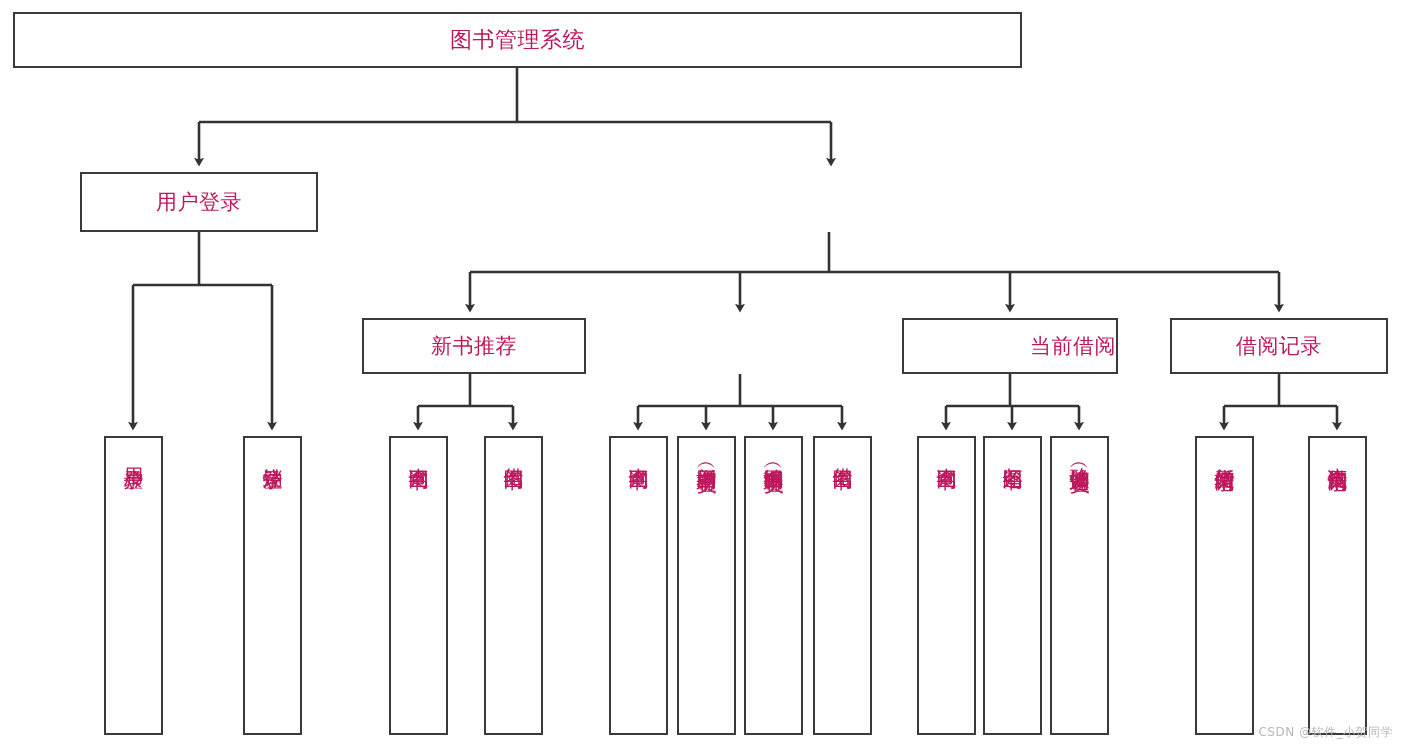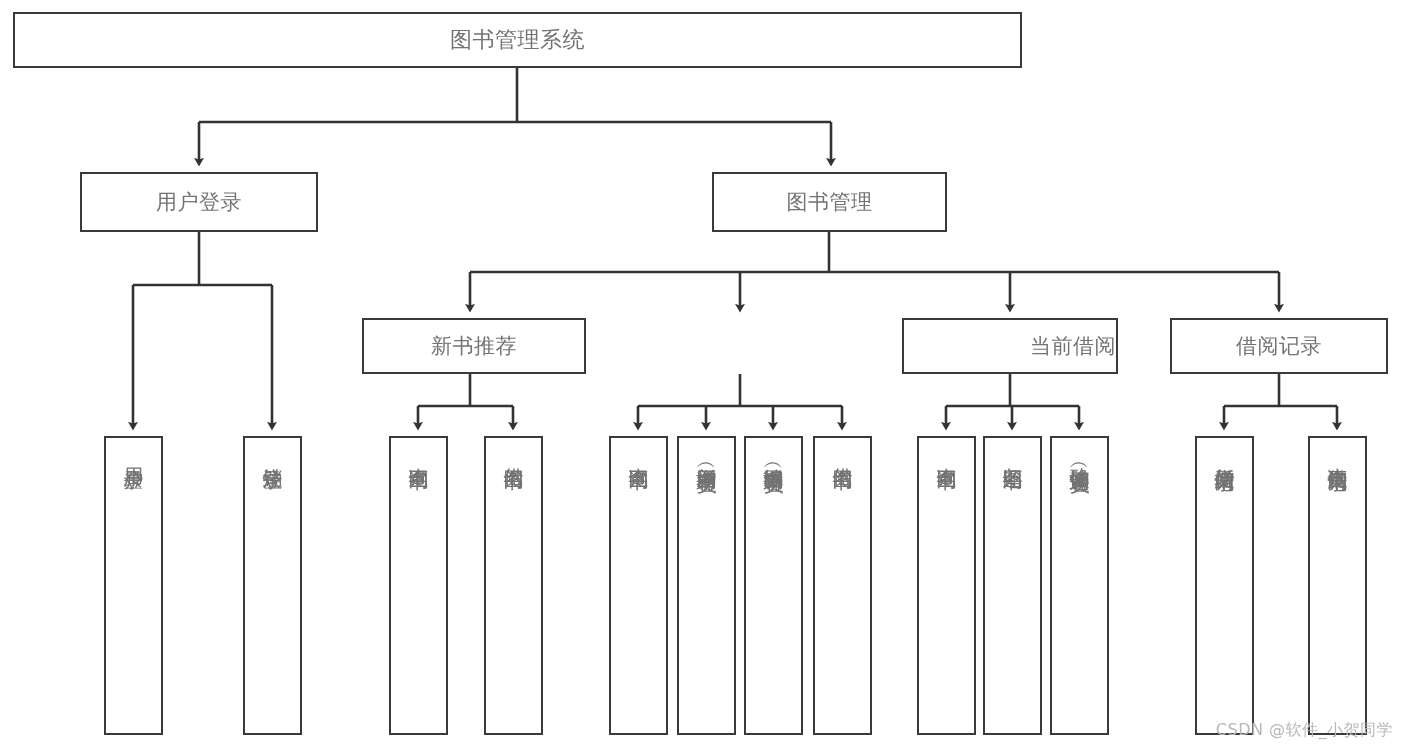--- a/index.html
+++ b/index.html
@@ -26,21 +26,21 @@
     pointer-events: none;
   }
   .node {
     position: absolute;
     box-sizing: border-box;
     border: 2.2px solid #3a3a3a;
     background: #ffffff;
     display: flex;
     align-items: center;
     justify-content: center;
-    color: #737373;
+    color: #be185d;
   }
   .node .label {
     display: block;
     text-align: center;
     line-height: 1.18;
     letter-spacing: 0.5px;
   }
   
   .node.horiz .label {
     writing-mode: horizontal-tb;
@@ -60,21 +60,21 @@
     text-orientation: upright;
     font-size: 20px;
     line-height: 1.24;
     letter-spacing: 1px;
     white-space: nowrap;
   }
   .watermark {
     position: absolute;
     right: 12px;
     bottom: 6px;
-    font-size: 16px;
+    font-size: 12px;
     color: #b8b8b8;
     letter-spacing: 0.5px;
     user-select: none;
   }
 </style>
 </head>
 <body>
 
 <div id="canvas">
 
@@ -128,23 +128,20 @@
     </g>
   </svg>
 
   <div class="node horiz root" style="left:13px; top:12px; width:1009px; height:56px;">
     <span class="label">图书管理系统</span>
   </div>
 
   <div class="node horiz" style="left:80px; top:172px; width:238px; height:60px;">
     <span class="label">用户登录</span>
   </div>
-  <div class="node horiz" style="left:712px; top:172px; width:235px; height:60px;">
-    <span class="label">图书管理</span>
-  </div>
 
   <div class="node horiz" style="left:362px; top:318px; width:224px; height:56px;">
     <span class="label">新书推荐</span>
   </div>
   <div class="node horiz" style="left:902px; top:318px; width:216px; height:56px;justify-content:flex-end;">
     <span class="label">当前借阅</span>
   </div>
   <div class="node horiz" style="left:1170px; top:318px; width:218px; height:56px;">
     <span class="label">借阅记录</span>
   </div>

